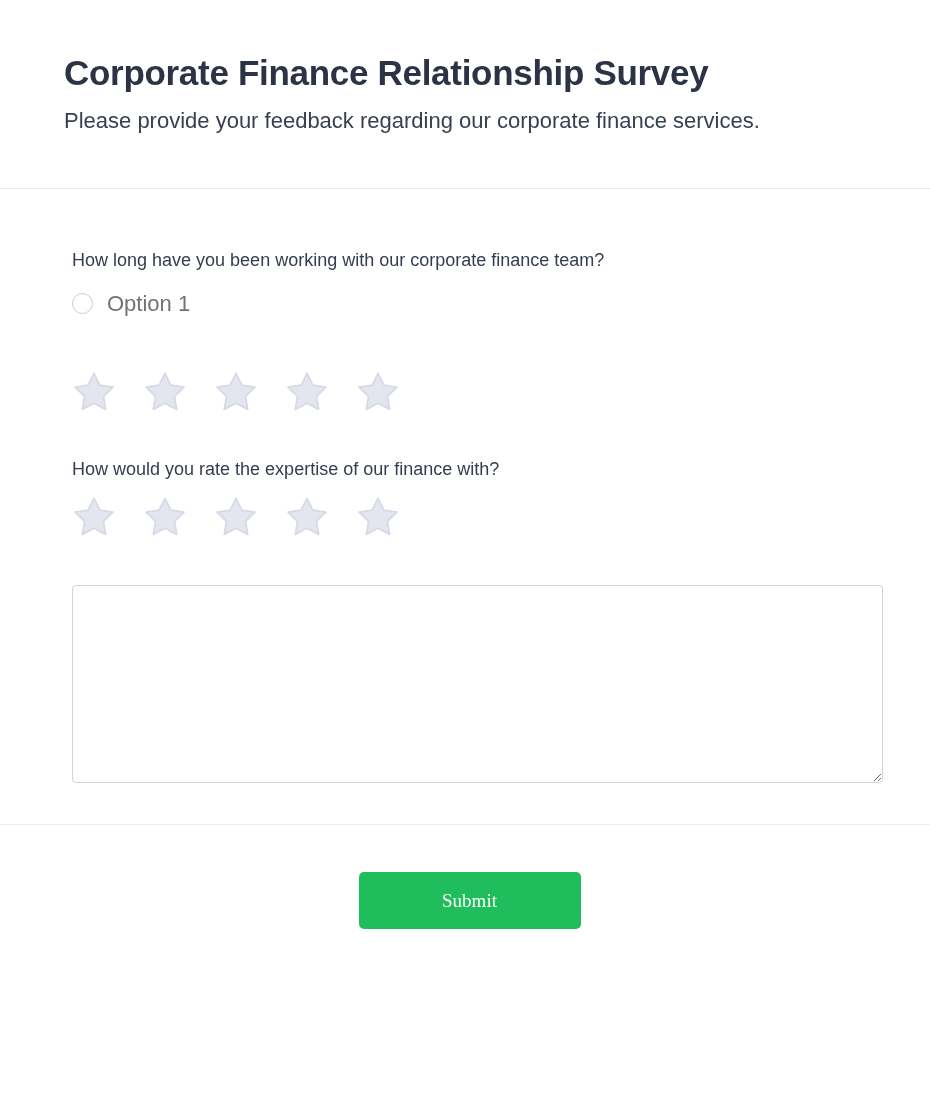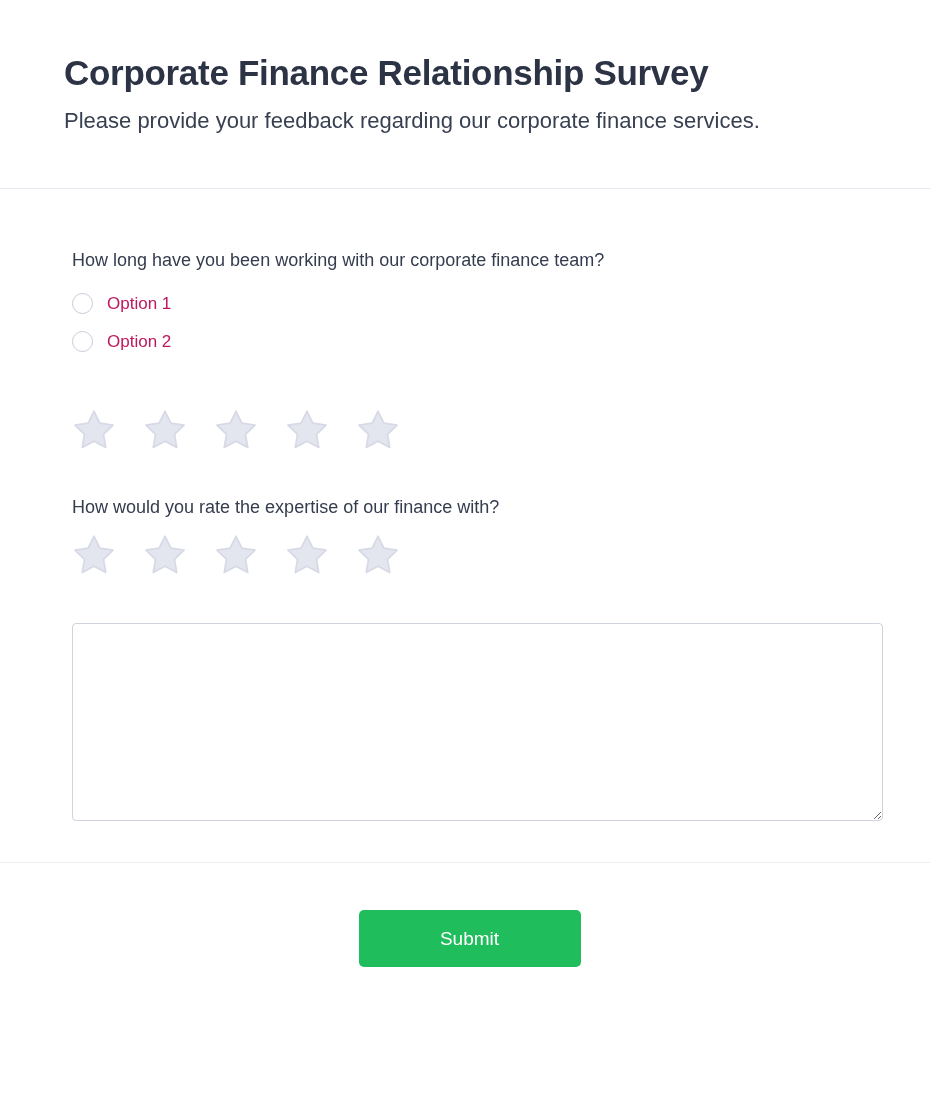--- a/index.html
+++ b/index.html
@@ -89,22 +89,22 @@
   .radio-circle {
     width: 21px;
     height: 21px;
     border: 1.5px solid var(--radio-border);
     border-radius: 50%;
     background: #ffffff;
     flex: 0 0 auto;
   }
   .radio-label {
     margin-left: 14px;
-    font-size: 17px;
-    color: #be185d;
+    font-size: 22px;
+    color: #737373;
   }
 
   
   .star-row {
     margin-top: 16px;
     display: flex;
     gap: 27px;
     align-items: center;
   }
   .star-btn {
@@ -154,21 +154,21 @@
     display: flex;
     justify-content: center;
   }
   .submit-button {
     width: 222px;
     height: 57px;
     border: none;
     border-radius: 5px;
     background: var(--submit-green);
     color: #ffffff;
-    font-family: Liberation Sans, sans-serif;
+    font-family: Liberation Serif, serif;
     font-size: 19px;
     font-weight: 500;
     cursor: pointer;
   }
 </style>
 </head>
 <body>
 
 <div class="page">
   <div class="form-card">
@@ -181,24 +181,20 @@
 
     <div class="form-body">
 
       <div class="question-block q-tenure">
         <span class="question-label">How long have you been working with our corporate finance team?</span>
         <div class="radio-group">
           <label class="radio-row">
             <span class="radio-circle"></span>
             <span class="radio-label">Option 1</span>
           </label>
-          <label class="radio-row">
-            <span class="radio-circle"></span>
-            <span class="radio-label">Option 2</span>
-          </label>
         </div>
       </div>
 
       <div class="question-block q-responsiveness">
         <div class="star-row">
           <button class="star-btn" aria-label="1 star">
               <svg viewBox="0 0 24 24">
                 <path d="M12 1.3l3.35 6.79 7.5 1.09-5.43 5.29 1.28 7.47L12 18.41l-6.7 3.53 1.28-7.47-5.43-5.29 7.5-1.09z"></path>
               </svg>
             </button>

